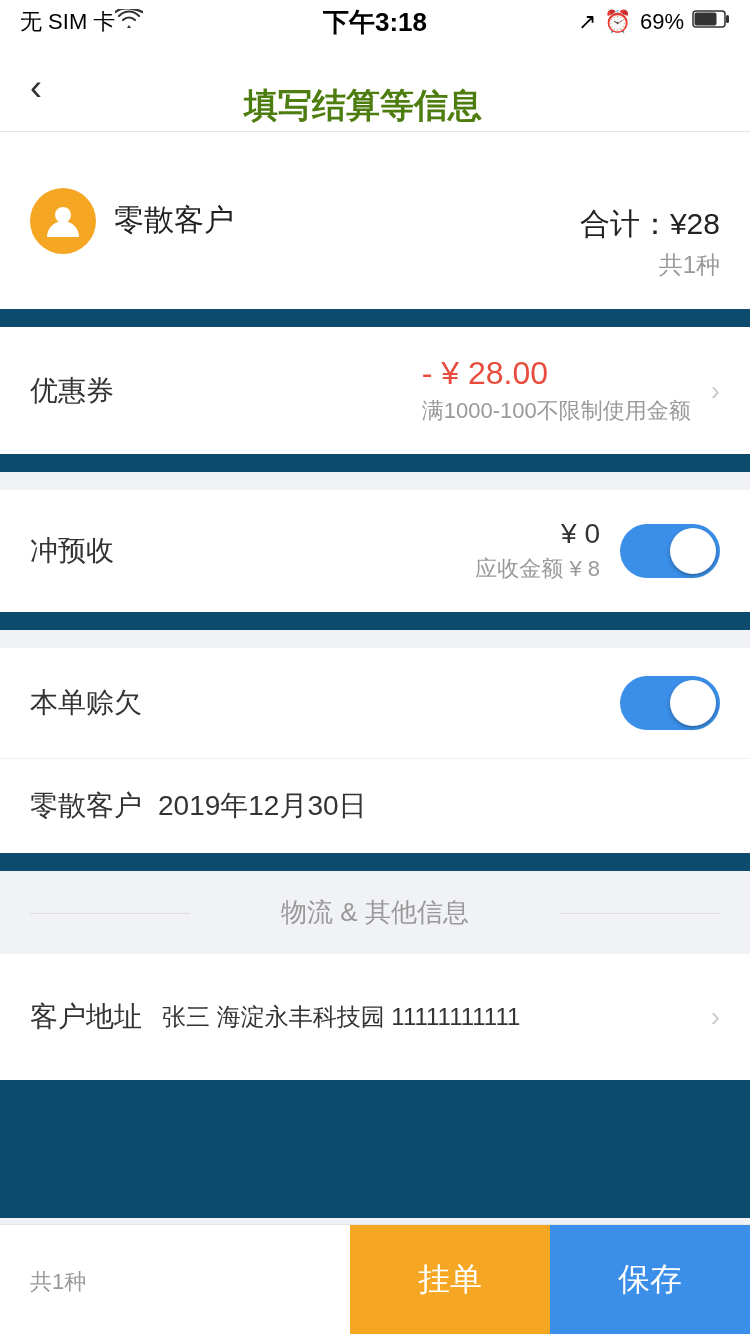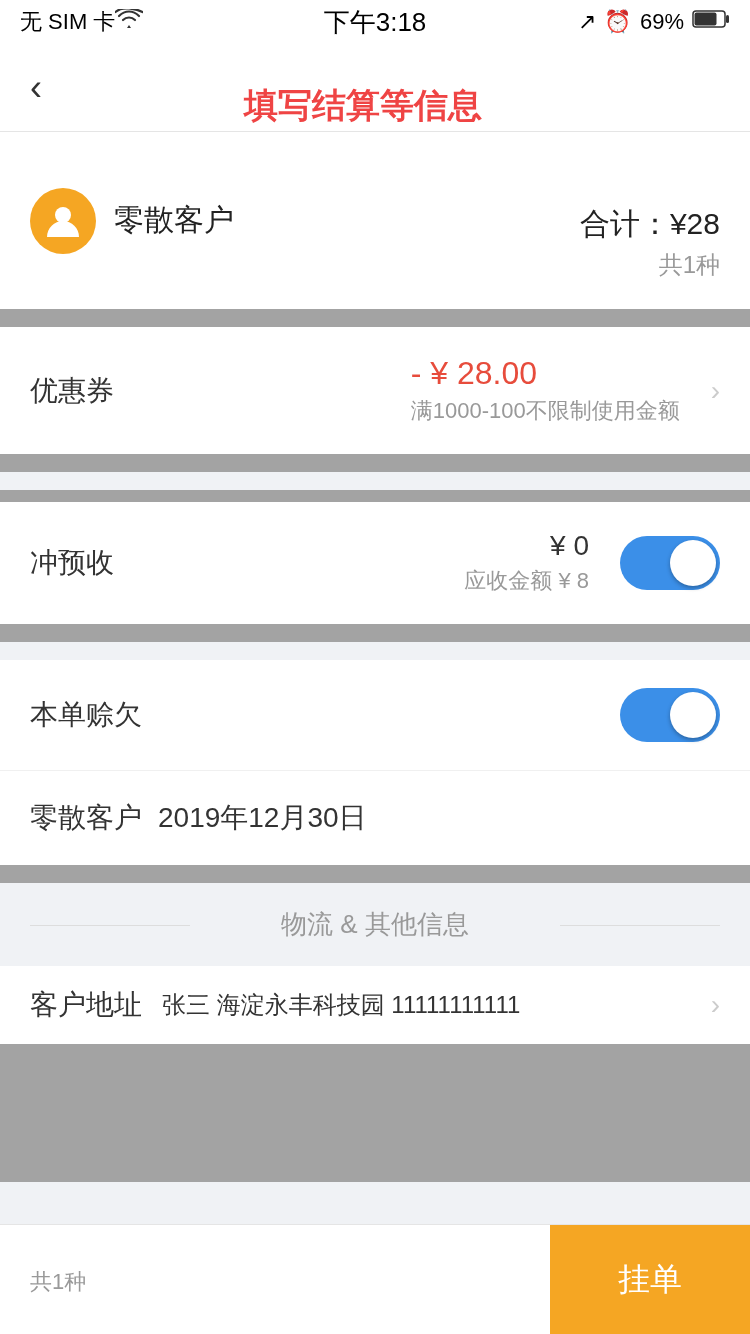--- a/index.html
+++ b/index.html
@@ -26,21 +26,21 @@
       font-weight: 500;
     }
     .status-left {
       display: flex;
       align-items: center;
       gap: 0;
       font-size: 22px;
     }
     .status-center {
       font-size: 26px;
-      font-weight: 400;
+      font-weight: 700;
       position: absolute;
       left: 50%;
       transform: translateX(-50%);
     }
     .status-right {
       display: flex;
       align-items: center;
       gap: 8px;
       font-size: 22px;
     }
@@ -58,28 +58,28 @@
       font-size: 36px;
       color: #333;
       margin-right: 20px;
       cursor: pointer;
     }
     .nav-title {
       flex: 1;
       text-align: center;
       font-size: 34px;
       font-weight: 600;
-      color: #ef4444;
+      color: #4d7c0f;
       margin-right: 56px;
       margin-top: 36px;
     }
 
     
     .content {
-      background: #a3a3a3;
+      background: #0c4a6e;
       padding-bottom: 120px;
     }
 
     
     .section {
       background: white;
       margin-bottom: 18px;
     }
 
     
@@ -134,30 +134,29 @@
     .row-item {
       background: white;
       padding: 28px 30px;
       display: flex;
       align-items: center;
       justify-content: space-between;
       border-bottom: 1px solid #f0f0f0;
     }
     .row-item:last-child {
       border-bottom: none;
-      margin-top: 12px;
     }
     .row-label {
       font-size: 28px;
       color: #333;
     }
     .row-right {
       display: flex;
       align-items: center;
-      gap: 31px;
+      gap: 20px;
     }
     .row-value {
       font-size: 28px;
       color: #333;
       text-align: right;
     }
     .row-sub {
       font-size: 22px;
       color: #999;
       margin-top: 4px;
@@ -239,21 +238,21 @@
       width: 160px;
       height: 1px;
       background: #ddd;
     }
     .logistics-header::before { left: 30px; }
     .logistics-header::after { right: 30px; }
 
     
     .address-row {
       background: white;
-      padding: 20px 30px;
+      padding: 44px 30px;
       display: flex;
       align-items: center;
       justify-content: space-between;
     }
     .address-label {
       font-size: 28px;
       color: #333;
       flex-shrink: 0;
       margin-right: 20px;
     }
@@ -449,13 +448,14 @@
     </div>
   </div>
 
 </div>
 
 <div class="bottom-bar">
   <div class="bottom-info">
     <div class="bottom-count">共1种</div>
   </div>
   <div class="btn-hang">挂单</div>
+  <div class="btn-save">保存</div>
 </div>
 
 </body></html>

